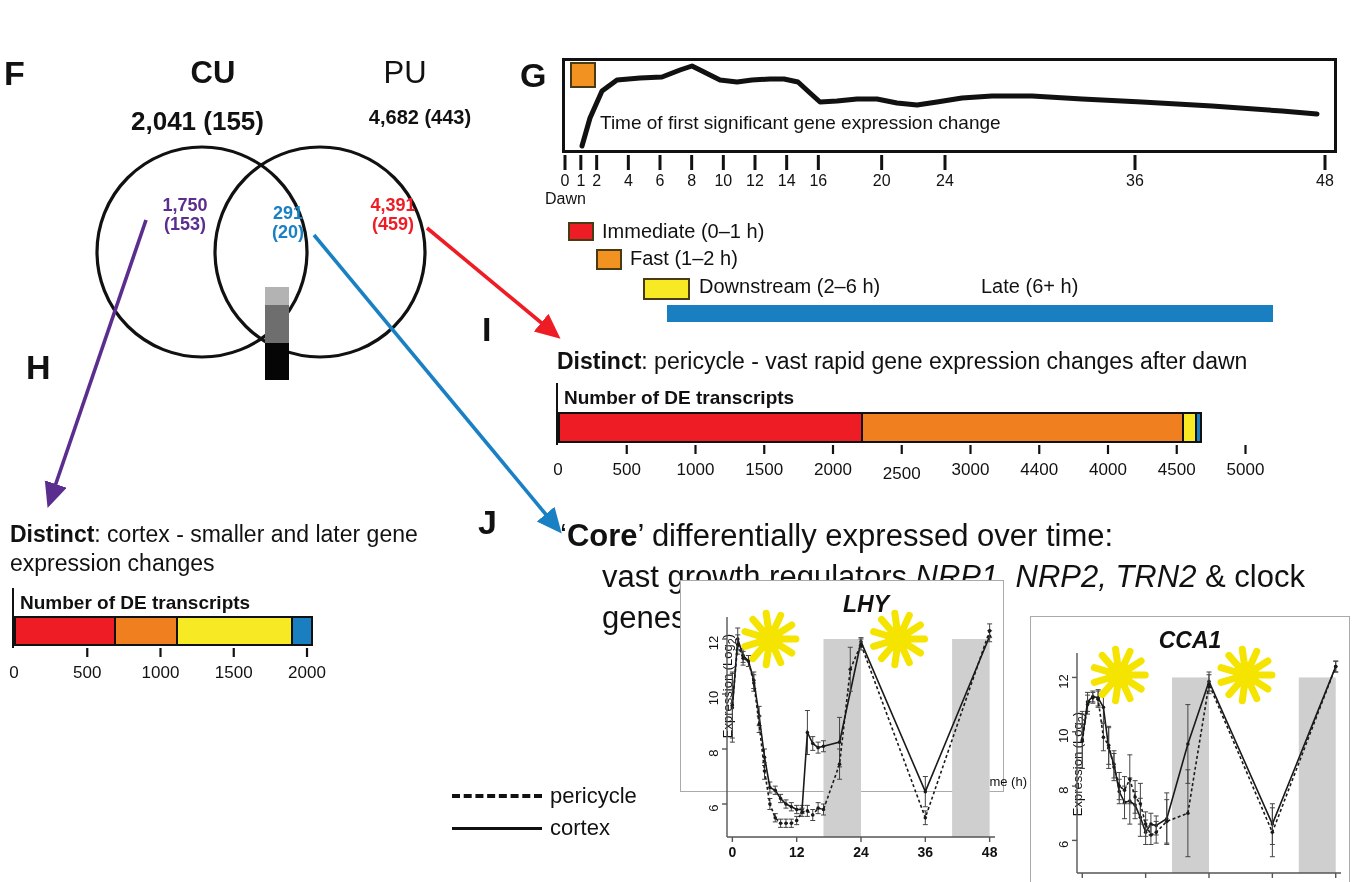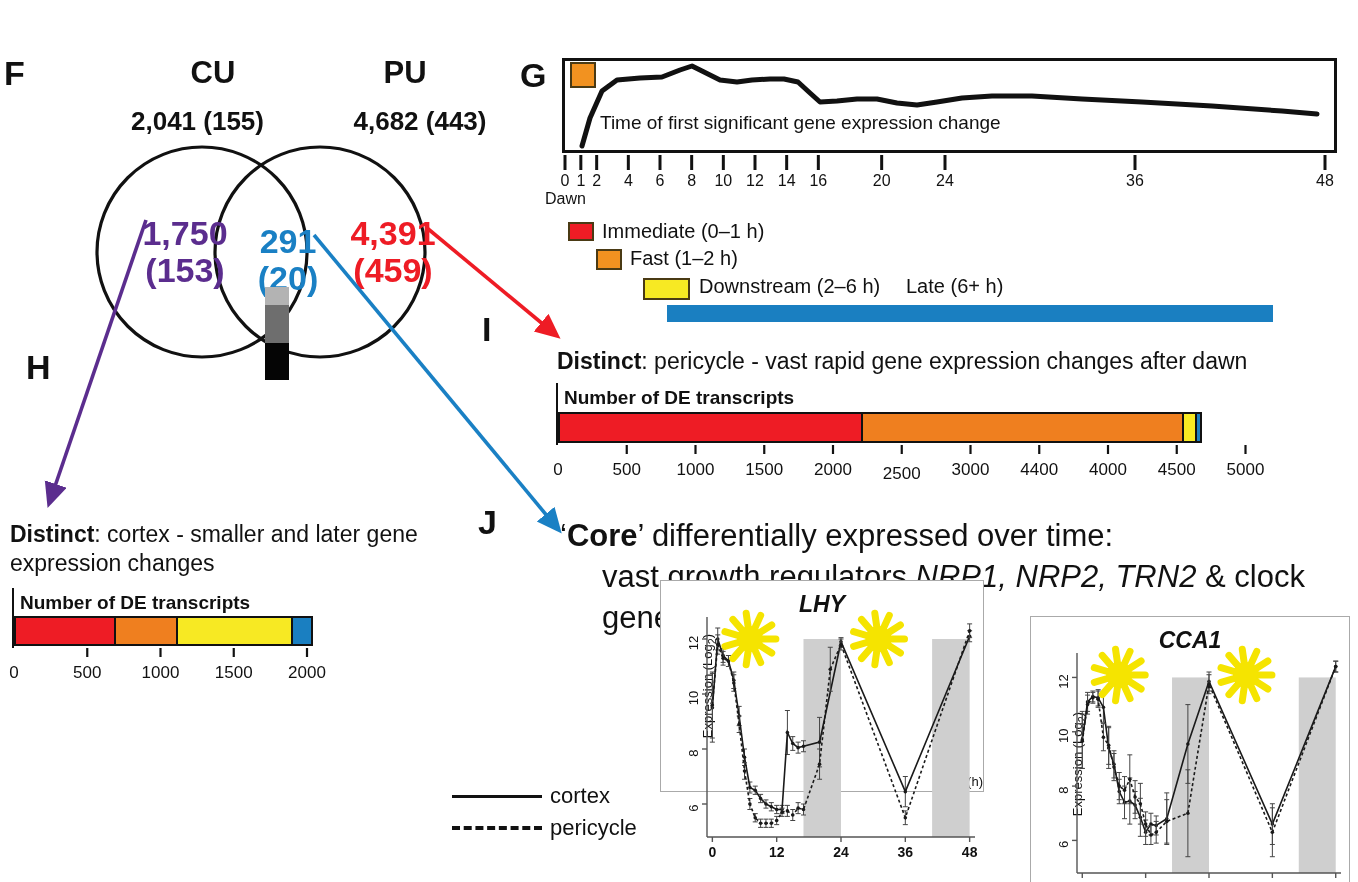--- a/index.html
+++ b/index.html
@@ -32,29 +32,29 @@
     font-size: 34px;
     font-weight: bold;
     color: #111;
     line-height: 1;
   }
 
   
   #venn-title-cu { left: 118px; top: 55px; width: 190px; text-align: center;
       font-size: 31px; font-weight: bold; color: #111; }
   #venn-title-pu { left: 310px; top: 55px; width: 190px; text-align: center;
-      font-size: 31px; font-weight: bold; color: #111; }
+      font-size: 31px; font-weight: normal; color: #111; }
   #venn-count-cu { left: 80px; top: 106px; width: 235px; text-align: center;
       font-size: 26px; font-weight: bold; color: #111; }
   #venn-count-pu { left: 300px; top: 106px; width: 240px; text-align: center;
-      font-size: 26px; font-weight: bold; color: #111; }
+      font-size: 20px; font-weight: bold; color: #111; }
 
   #venn-svg { left: 90px; top: 140px; }
 
-  .venn-num { font-size: 34px; font-weight: bold; line-height: 1.08; text-align: center; margin-top: 19px; }
+  .venn-num { font-size: 18px; font-weight: bold; line-height: 1.08; text-align: center; }
   #venn-left-num  { left: 120px; top: 196px; width: 130px; color: #5b2d8e; }
   #venn-mid-num   { left: 243px; top: 204px; width: 90px;  color: #1a80c4; }
   #venn-right-num { left: 328px; top: 196px; width: 130px; color: #ee1c25; }
 
   
   #venn-bar-light { left: 265px; top: 287px; width: 24px; height: 18px; background: #b3b3b3; }
   #venn-bar-mid   { left: 265px; top: 305px; width: 24px; height: 38px; background: #6e6e6e; }
   #venn-bar-dark  { left: 265px; top: 343px; width: 24px; height: 37px; background: #050505; }
 
   
@@ -76,21 +76,21 @@
   #g-dawn { left: 545px; top: 190px; font-size: 16px; color: #111; }
 
   
   .g-leg-sw { border: 2px solid #4a3a14; }
   #g-leg-red-sw    { left: 568px; top: 222px; width: 26px; height: 19px; background: #ee1c25; }
   #g-leg-red-txt   { left: 602px; top: 220px; font-size: 20px; color: #111; }
   #g-leg-or-sw     { left: 596px; top: 249px; width: 26px; height: 21px; background: #f29220; }
   #g-leg-or-txt    { left: 630px; top: 247px; font-size: 20px; color: #111; }
   #g-leg-yel-sw    { left: 643px; top: 278px; width: 47px; height: 22px; background: #f7e923; }
   #g-leg-yel-txt   { left: 699px; top: 275px; font-size: 20px; color: #111; }
-  #g-leg-late-txt  { left: 906px; top: 275px; font-size: 20px; color: #111; }
+  #g-leg-late-txt  { left: 981px; top: 275px; font-size: 20px; color: #111; }
   #g-leg-blue-bar  { left: 667px; top: 305px; width: 606px; height: 17px; background: #1a7fc1; }
 
   
   #h-text {
     left: 10px; top: 520px; width: 430px;
     font-size: 23px; color: #111; line-height: 1.27;
   }
   #h-text b { font-weight: bold; }
   #h-chart-label {
     left: 20px; top: 592px; font-size: 19px; font-weight: bold; color: #111;
@@ -115,21 +115,21 @@
   #j-text {
     left: 560px; top: 515px; width: 790px;
     font-size: 31px; color: #111; line-height: 1.33;
   }
   #j-text .l1 { display: block; }
   #j-text .l2 { display: block; padding-left: 42px; }
   #j-text b { font-weight: bold; }
   #j-text i { font-style: italic; }
 
   .gene-panel { border: 1px solid #aaa; background: #fff; }
-  #lhy-panel  { left: 660px;  top: 580px; width: 324px; height: 212px; }
+  #lhy-panel  { left: 680px;  top: 580px; width: 324px; height: 212px; padding-left: 24px; }
   #cca1-panel { left: 1030px; top: 580px; width: 320px; height: 296px; margin-top: 36px; }
 
   .gene-title {
     position: absolute; top: 10px; width: 100%;
     text-align: center; font-size: 23px; font-weight: bold;
     font-style: italic; color: #111; z-index: 6;
   }
   .axis-title-x {
     position: absolute; bottom: 2px; width: 100%;
     text-align: right; font-size: 13px; color: #111;
@@ -791,22 +791,22 @@
           <line x1="214.96" y1="58" x2="211.25981420489458" y2="32.26464251109575" stroke="#f5e400" stroke-width="7" stroke-linecap="round"></line>
           <line x1="214.96" y1="58" x2="225.76079033804905" y2="34.34956812078252" stroke="#f5e400" stroke-width="7" stroke-linecap="round"></line>
           <line x1="214.96" y1="58" x2="236.83259185361072" y2="43.943338746154446" stroke="#f5e400" stroke-width="7" stroke-linecap="round"></line>
           <circle cx="214.96" cy="58" r="13" fill="#f5e400"></circle>
         </g>
       </svg>
   </div>
 
   <div class="abs" id="j-legend">
     <div class="legend-row">
+      <span class="legend-line-dash"></span>
+      <span>pericycle</span>
+    </div>
+    <div class="legend-row">
       <span class="legend-line-solid"></span>
       <span>cortex</span>
     </div>
-    <div class="legend-row">
-      <span class="legend-line-dash"></span>
-      <span>pericycle</span>
-    </div>
   </div>
 
 </div>
 
 </body></html>

